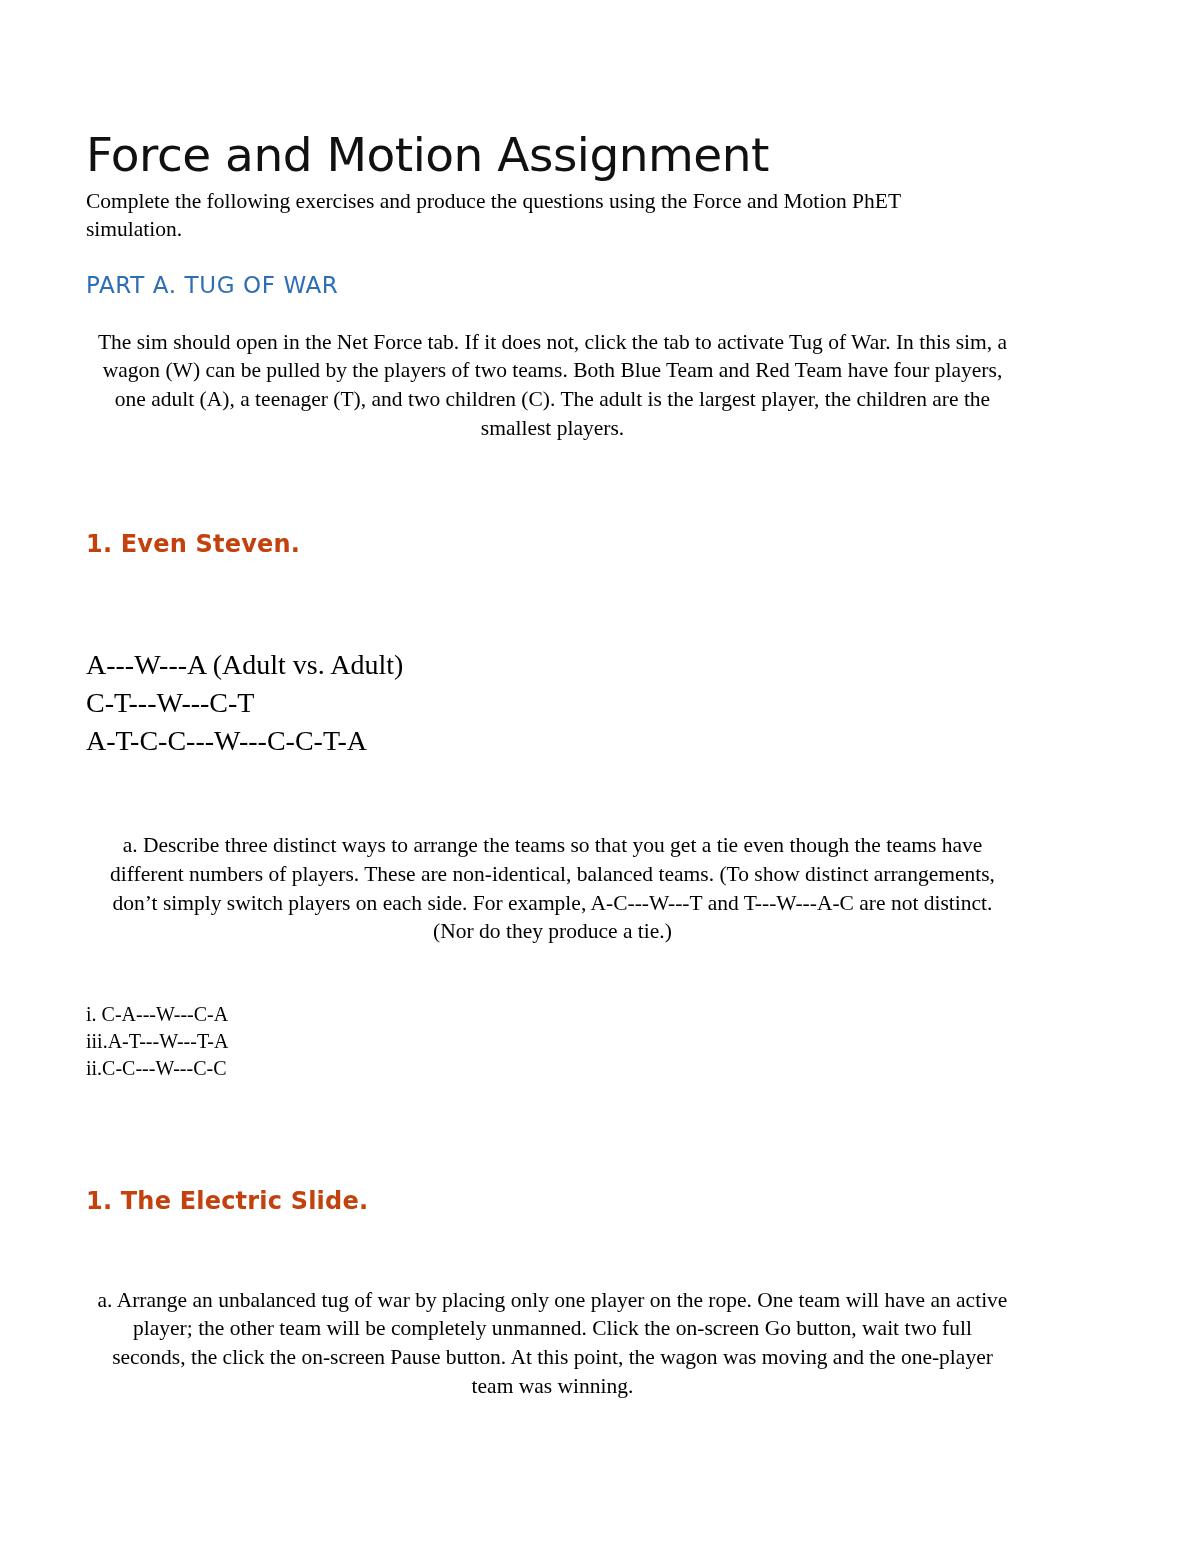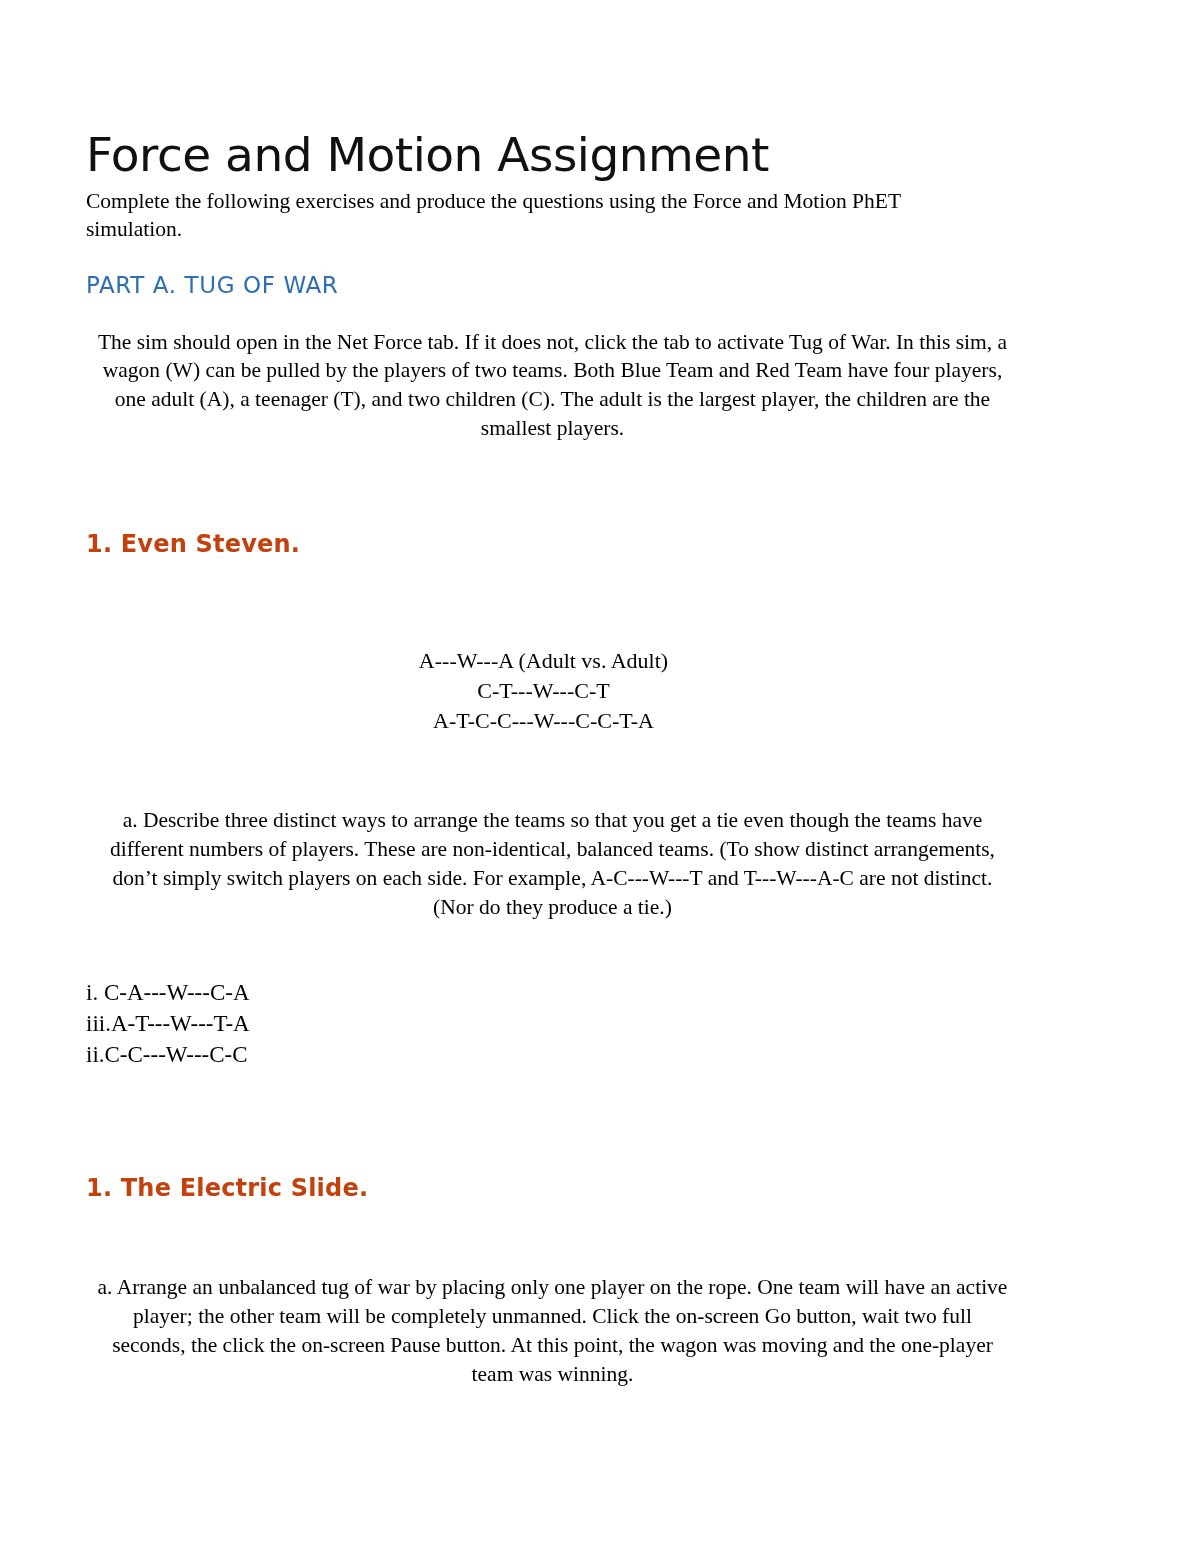--- a/index.html
+++ b/index.html
@@ -57,27 +57,27 @@
     line-height: 1.34;
     margin: 9px;
     max-width: 915px;
     text-align: center;
   }
   .spacer-sm { height: 26px; }
   .spacer-md { height: 46px; }
   .spacer-lg { height: 62px; }
   .spacer-xl { height: 78px; }
   .centered-block {
-    text-align: center;
-    font-size: 22px;
+    text-align: left;
+    font-size: 28px;
     line-height: 1.36;
     max-width: 915px;
   }
   .list-lines {
-    font-size: 23px;
+    font-size: 20px;
     line-height: 1.36;
     margin: 0;
   }
   .list-lines div { white-space: pre; }
 </style>
 </head>
 <body>
 
 <div class="page">
 

